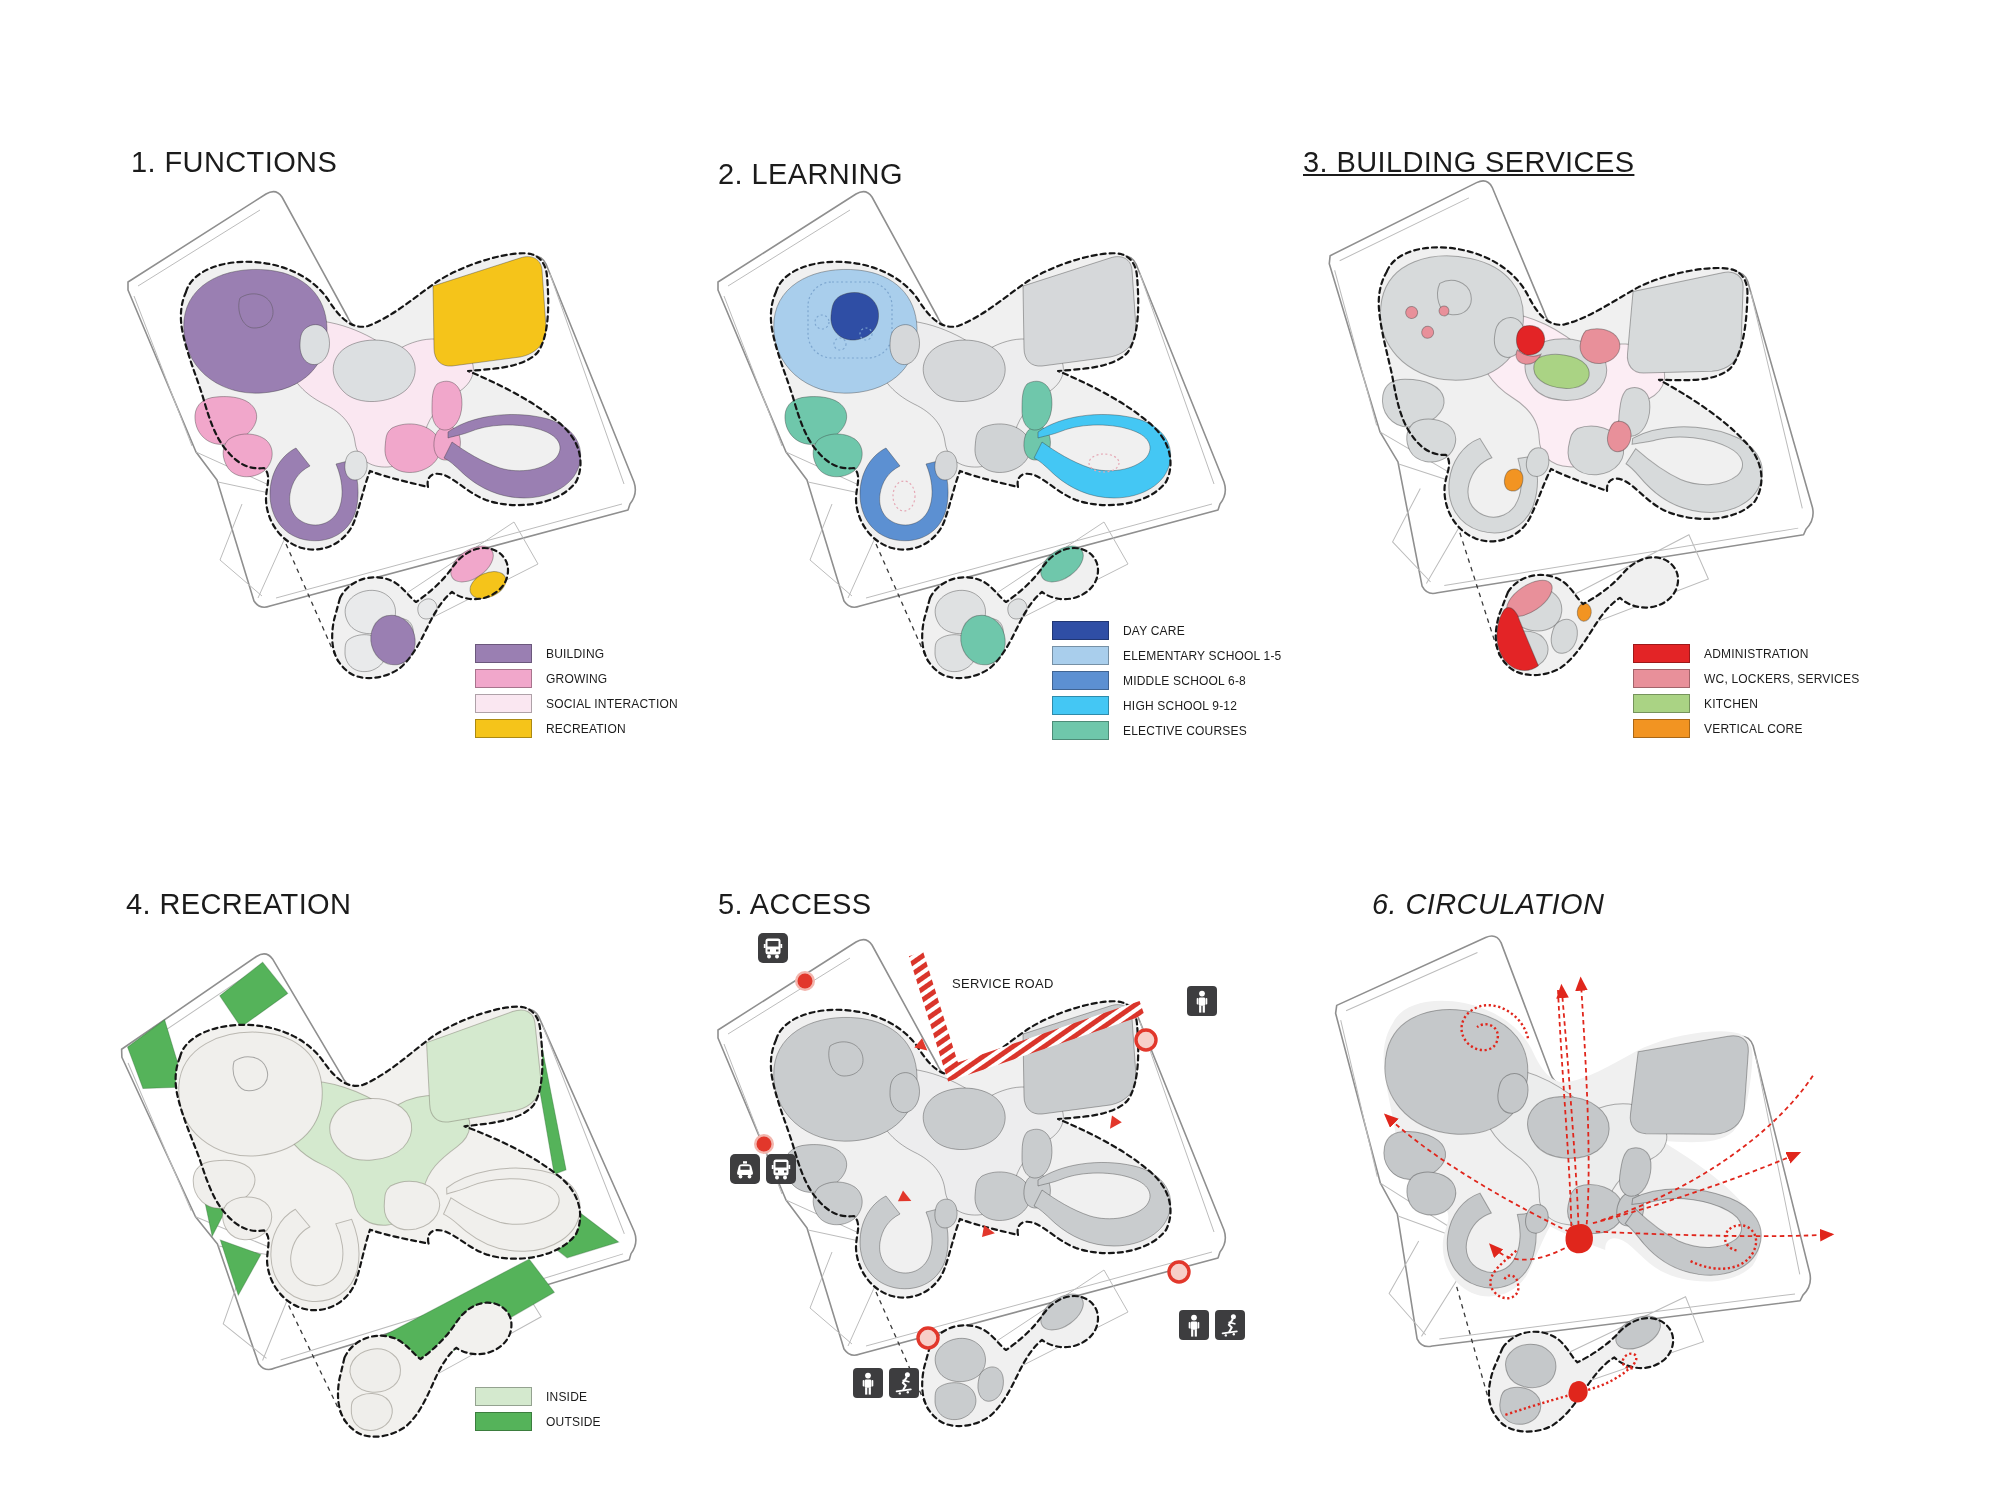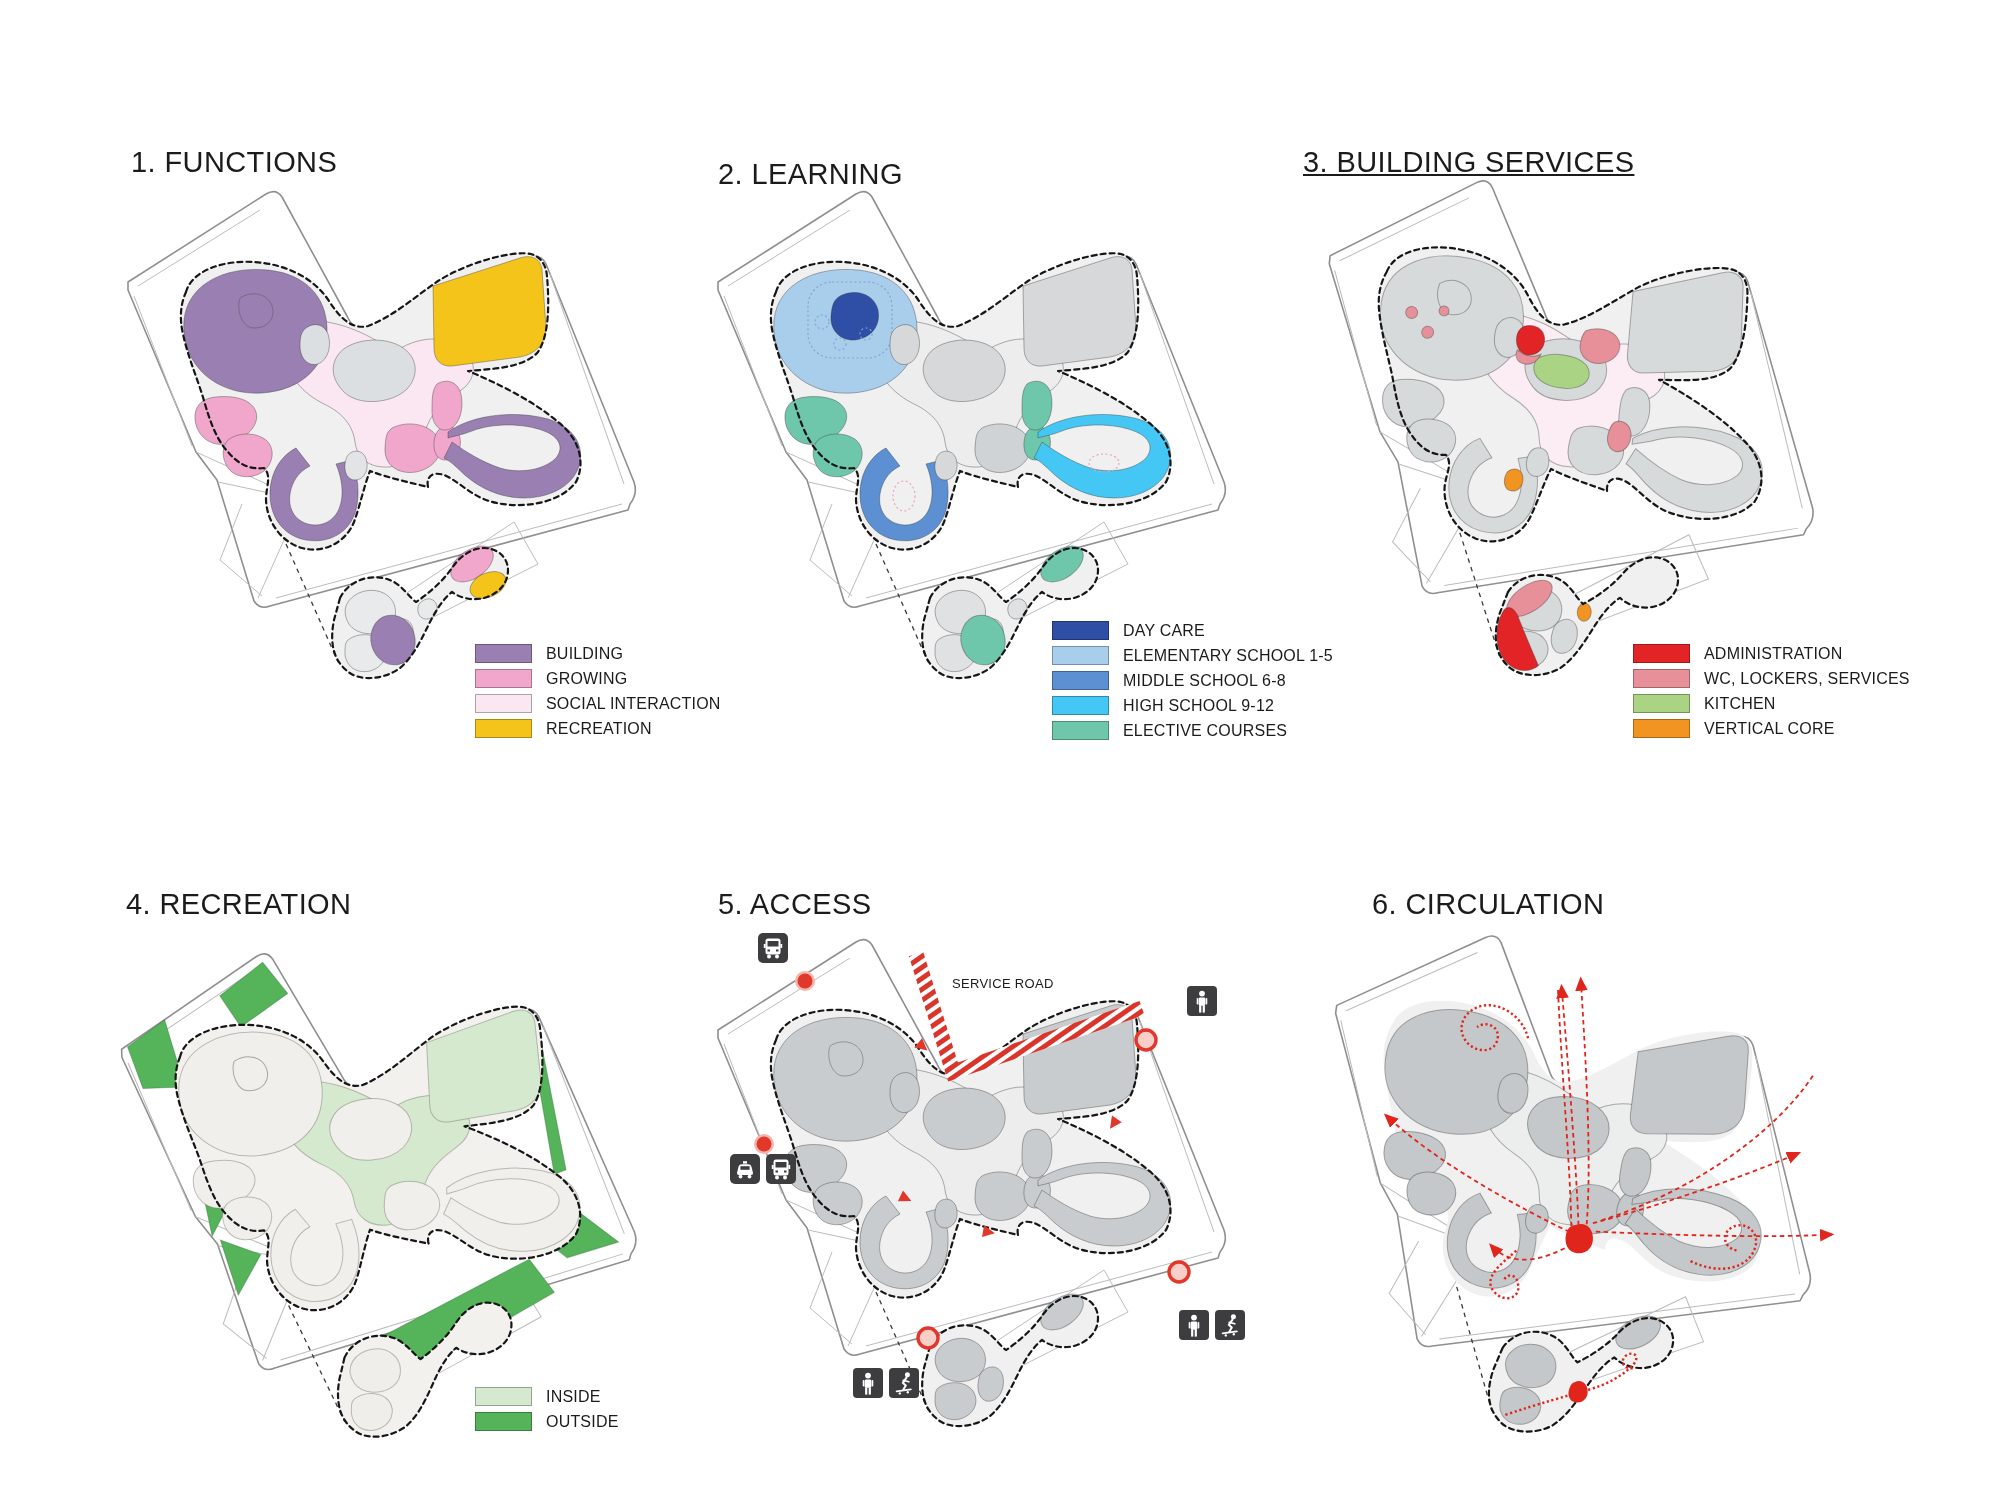--- a/index.html
+++ b/index.html
@@ -5,21 +5,21 @@
   html,body{margin:0;padding:0;}
   body{
     width:2000px;height:1510px;position:relative;background:#ffffff;
     font-family:"Liberation Sans",sans-serif;overflow:hidden;
   }
   .title{position:absolute;font-size:29px;color:#1b1b1b;letter-spacing:.4px;white-space:nowrap;}
   .panel{position:absolute;}
   .legend{position:absolute;}
   .lrow{display:flex;align-items:center;height:19px;margin-bottom:6px;}
   .sw{width:57px;height:19px;border:1px solid rgba(0,0,0,.30);box-sizing:border-box;margin-right:14px;flex:none;}
-  .lbl{font-size:16px;color:#1b1b1b;letter-spacing:.2px;white-space:nowrap;}
+  .lbl{font-size:12px;color:#1b1b1b;letter-spacing:.2px;white-space:nowrap;}
 
   
   .site{fill:#ffffff;stroke:#8f8f8f;stroke-width:1.6;stroke-linejoin:round;}
   .facets{fill:none;stroke:#bcbcbc;stroke-width:1;}
   .underlay{fill:#f0f0f0;stroke:none;}
   .p4 .underlay{fill:#f2f1ee;}
   .room{stroke:rgba(50,50,50,.38);stroke-width:1;}
   .p4 .room{stroke:rgba(120,115,105,.45);}
   .detail{fill:none;stroke:rgba(80,80,80,.45);stroke-width:1;}
   .dash{fill:none;stroke:#161616;stroke-width:2.2;stroke-dasharray:5 4;stroke-linejoin:round;stroke-linecap:round;}
@@ -388,21 +388,21 @@
       <use href="#ic-car" x="40" y="236"></use>
       <use href="#ic-bus" x="76" y="236"></use>
       <use href="#ic-person" x="163" y="450"></use>
       <use href="#ic-skater" x="199" y="450"></use>
       <use href="#ic-person" x="489" y="392"></use>
       <use href="#ic-skater" x="525" y="392"></use>
     </g>
   </svg>
 </section>
 
-<div class="title" style="left:1372px;top:888px;">6. CIRCULATION</div>
+<div class="title" style="left:1372px;top:888px;font-style:italic;">6. CIRCULATION</div>
 <section class="panel p6" style="left:1280px;top:928px;">
   <svg width="580" height="582" viewBox="0 0 580 582">
     <defs>
       <marker id="arrR" markerWidth="10" markerHeight="9" refX="6.5" refY="3.5" orient="auto">
         <path d="M0,0 L8,3.5 L0,7 Z" fill="#e0261c"></path>
       </marker>
     </defs>
     <g transform="rotate(8 290 300)">
       <use href="#p-site" class="site"></use>
       <use href="#p-facets" class="facets"></use>

